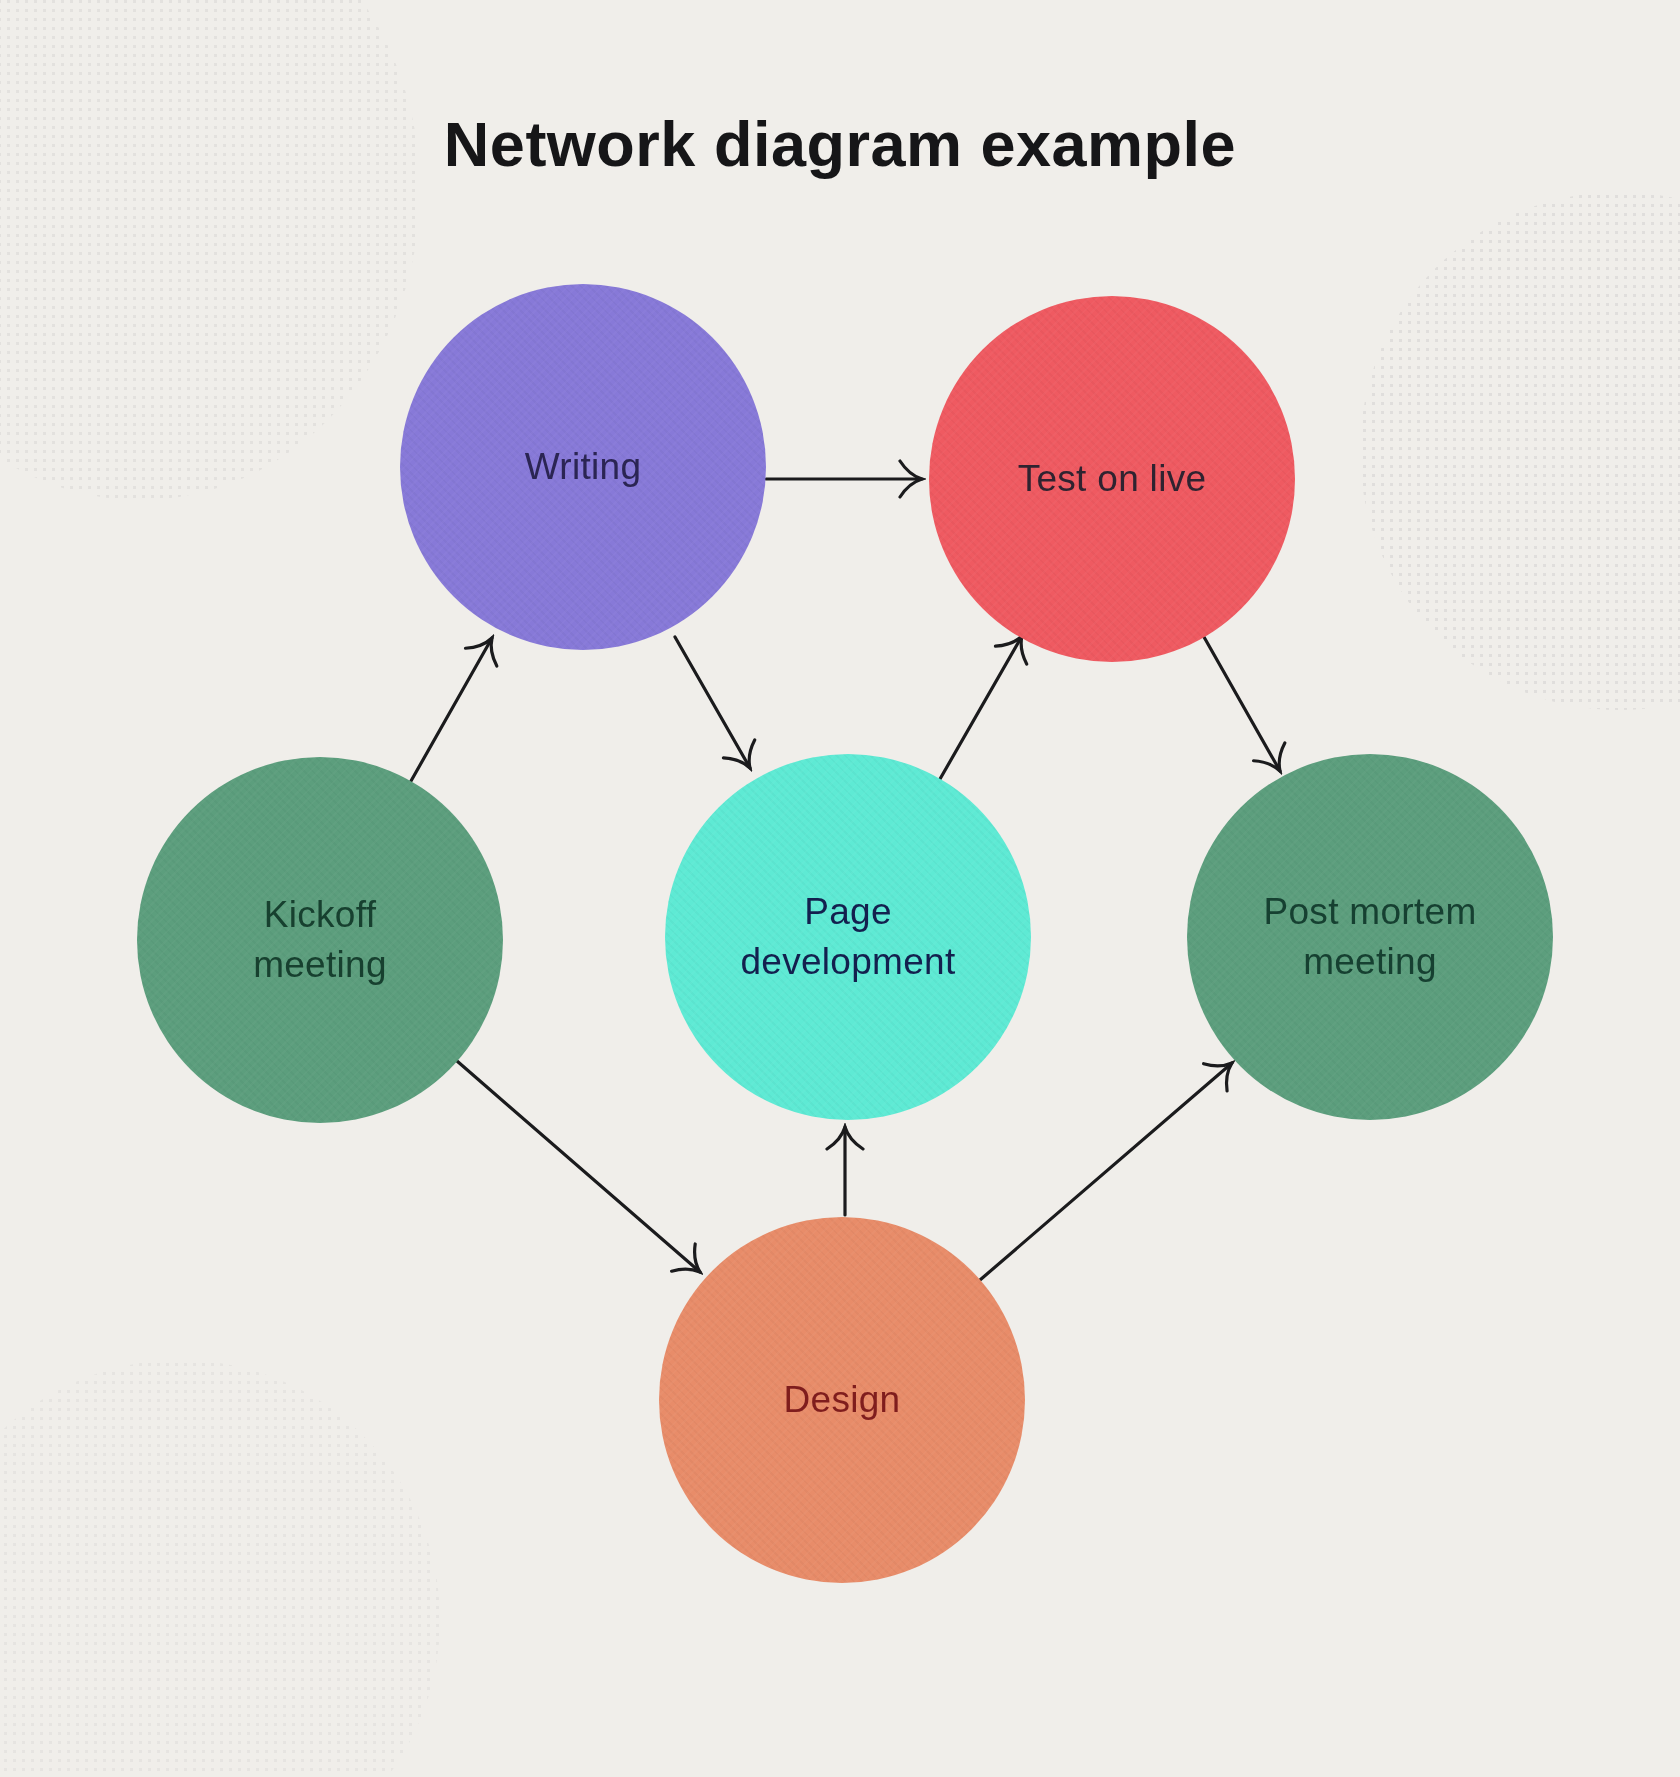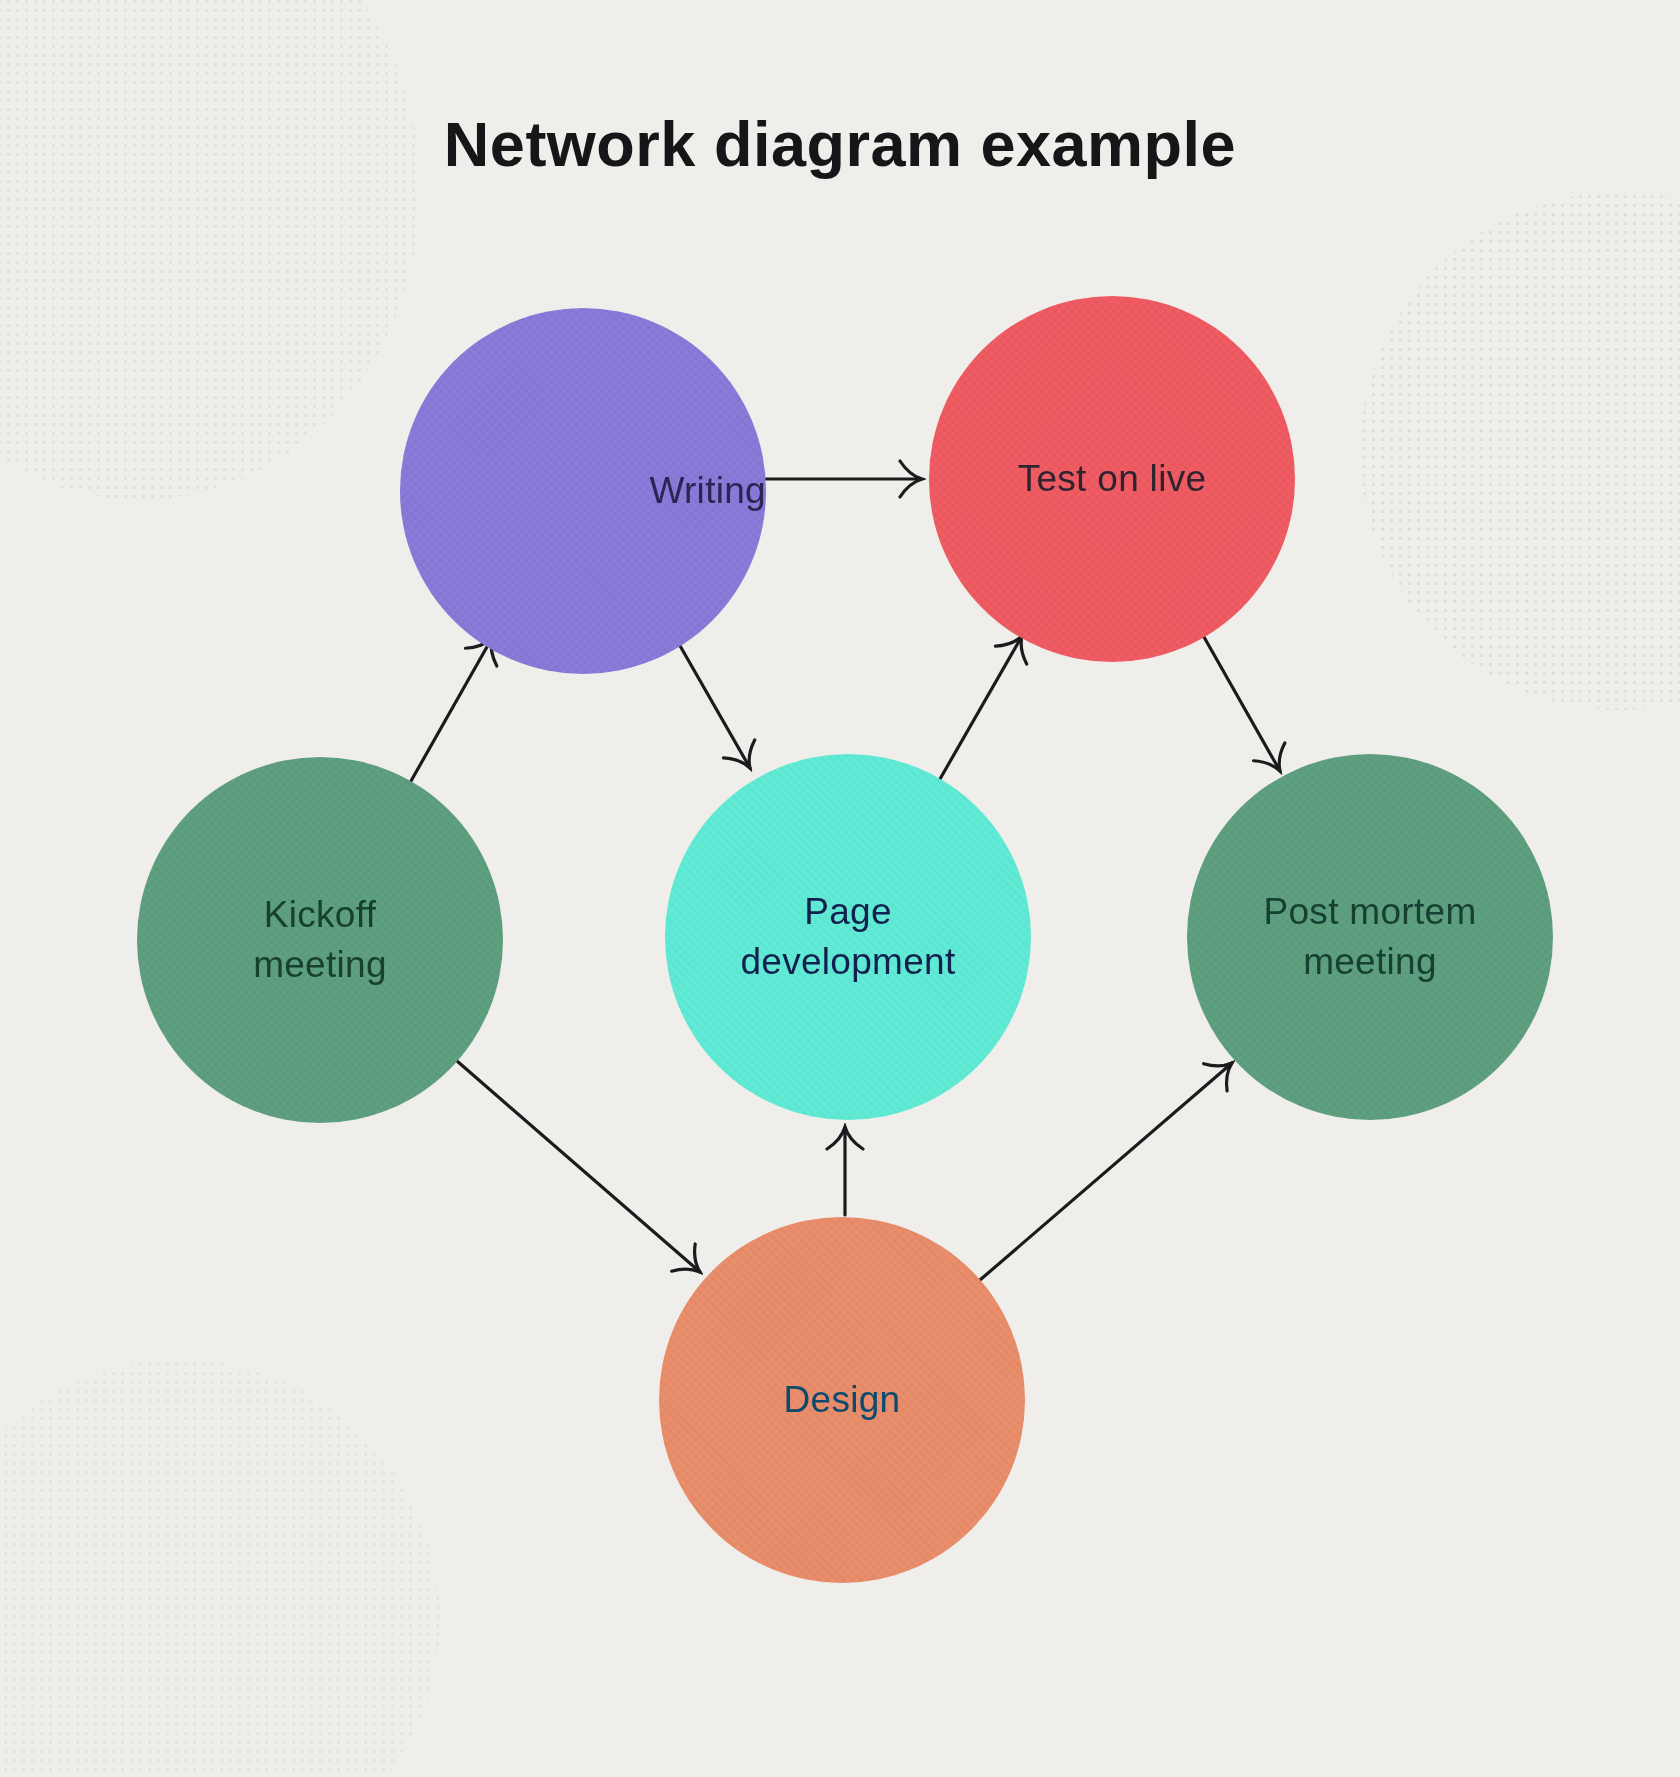--- a/index.html
+++ b/index.html
@@ -40,21 +40,21 @@
   
   .node::after{
     content:"";position:absolute;inset:0;border-radius:50%;
     background-image:
       repeating-linear-gradient(45deg, rgba(0,0,0,.045) 0 2px, transparent 2px 6px),
       repeating-linear-gradient(-45deg, rgba(255,255,255,.05) 0 2px, transparent 2px 6px);
     opacity:.55;pointer-events:none;
   }
   .node span{position:relative;z-index:1;}
 
-  .node.writing{left:400px;top:308px;justify-content:flex-end;}
+  .node.writing{left:400px;top:284px;}
   .node.test{left:929px;top:296px;}
   .node.kickoff{left:137px;top:757px;}
   .node.page{left:665px;top:754px;}
   .node.post{left:1187px;top:754px;text-align:center;}
   .node.design{left:659px;top:1217px;}
 
   .footer{
     position:absolute;left:0;top:1662px;width:100%;
     display:flex;align-items:center;justify-content:center;gap:13px;
   }
@@ -106,18 +106,18 @@
   <div class="node page" style="background-color: #5eead4; color: rgb(19, 32, 78);">
     <span>Page
 development</span>
   </div>
 
   <div class="node post" style="background-color: rgb(92, 158, 125); color: rgb(22, 64, 49);">
     <span>Post mortem
 meeting</span>
   </div>
 
-  <div class="node design" style="background-color: rgb(232, 140, 105); color: #0c4a6e;">
+  <div class="node design" style="background-color: rgb(232, 140, 105); color: #7f1d1d;">
     <span>Design</span>
   </div>
 
 
 </div>
 
 </body></html>

